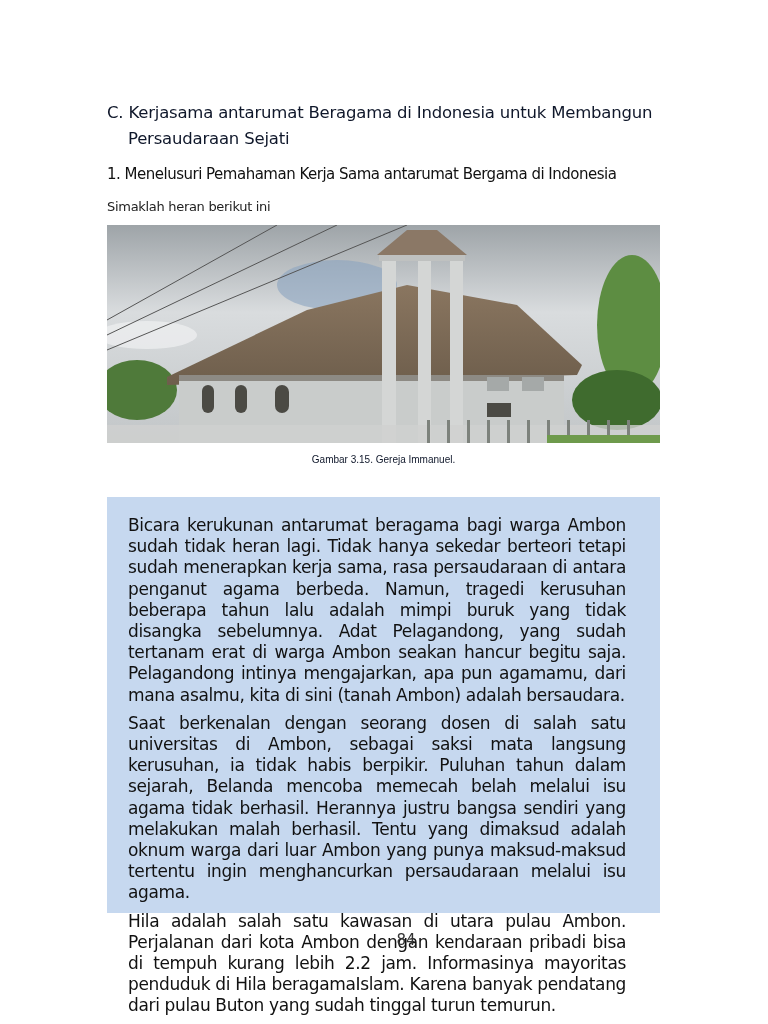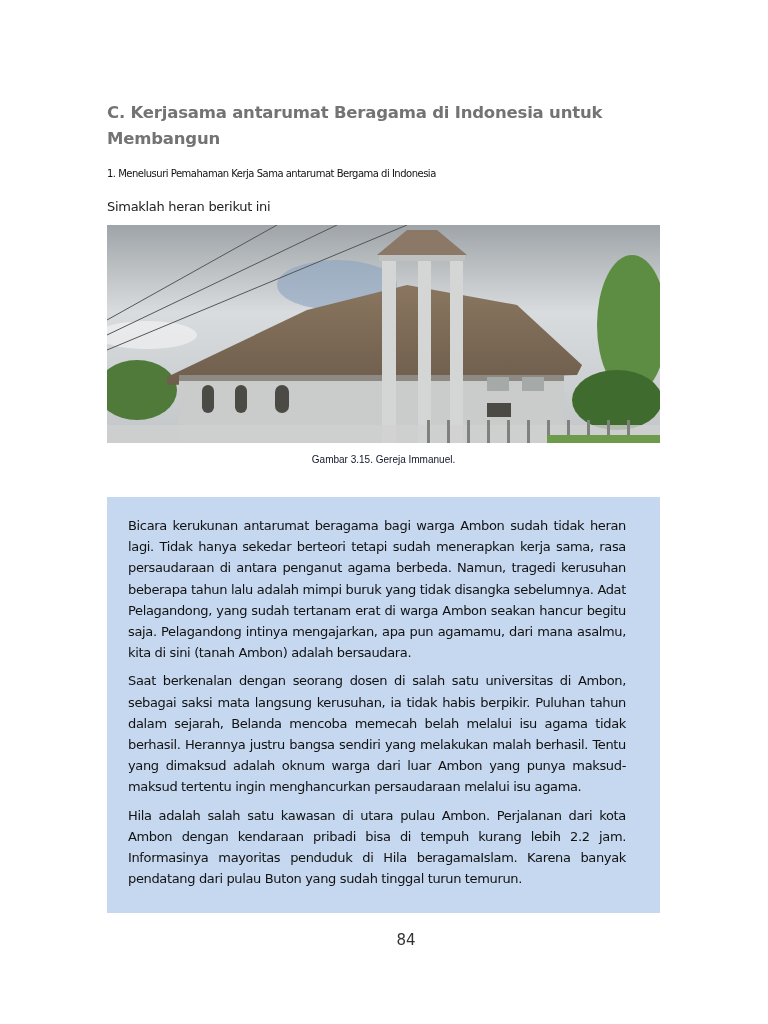--- a/index.html
+++ b/index.html
@@ -2,27 +2,27 @@
 <html><head>
   <meta charset="utf-8">
   <style>
     html, body { margin: 0; padding: 0; }
     body {
       width: 768px; height: 1024px; background: #ffffff; position: relative; overflow: hidden;
       font-family: "DejaVu Sans", sans-serif; color: #1a1a1a;
     }
     .section-title {
       position: absolute; left: 107px; top: 100px; width: 570px;
-      color: #737373; font-family: "DejaVu Sans", sans-serif; font-weight: bold;
+      color: #0f172a; font-family: "DejaVu Sans", sans-serif; font-weight: normal;
       font-size: 16.5px; line-height: 26px; letter-spacing: -0.2px;
     }
     .section-title .l2 { display: block; padding-left: 21px; }
     .subsection-title {
       position: absolute; left: 107px; top: 163px; width: 570px;
-      font-family: "DejaVu Sans", sans-serif; font-size: 10px; line-height: 22px;
+      font-family: "DejaVu Sans", sans-serif; font-size: 15px; line-height: 22px;
       color: #111; letter-spacing: -0.5px;
     }
     .intro {
       position: absolute; left: 107px; top: 197px;
       font-family: "DejaVu Sans", sans-serif; font-size: 13px; line-height: 20px; color: #222;
       letter-spacing: -0.3px;
     }
     .photo {
       position: absolute; left: 107px; top: 225px; width: 553px; height: 218px; overflow: hidden;
       background: linear-gradient(#b9bcc0 0%, #d8dadc 35%, #c5c9cc 60%, #9aa09a 100%);
@@ -31,33 +31,34 @@
     .caption {
       position: absolute; left: 107px; top: 452px; width: 553px; text-align: center;
       font-family: "Liberation Sans", sans-serif; font-size: 10px; line-height: 15px; color: #0f172a;
     }
     .story-box {
       position: absolute; left: 107px; top: 497px; width: 553px; height: 416px;
       background: #c6d8ef; box-sizing: border-box; padding: 18px 18px 0 21px;
     }
     .story-box p {
       margin: 0 16px 7px 0; text-align: justify;
-      font-family: "DejaVu Sans", sans-serif; font-size: 13px; line-height: 21.2px; color: #111;
+      font-family: "DejaVu Sans", sans-serif; font-size: 17px; line-height: 21.2px; color: #111;
       letter-spacing: -0.35px;
     }
     .page-number {
       position: absolute; left: 0; width: 768px; top: 931px; text-align: center;
       font-family: "DejaVu Sans", sans-serif; font-size: 15px; color: #333; margin-left: 22px;
     }
   </style>
 </head>
 <body>
 
 <div class="section-title">
   <span>C. Kerjasama antarumat Beragama di Indonesia untuk Membangun</span>
+  <span class="l2">Persaudaraan Sejati</span>
 </div>
 
 <div class="subsection-title">1. Menelusuri Pemahaman Kerja Sama antarumat Bergama di Indonesia</div>
 
 <div class="intro">Simaklah heran berikut ini</div>
 
 <div class="photo" title="Gereja Immanuel church building with bell tower">
   <svg width="553" height="218" viewBox="0 0 553 218" xmlns="http://www.w3.org/2000/svg">
     <defs>
       <linearGradient id="sky" x1="0" y1="0" x2="0" y2="1">

